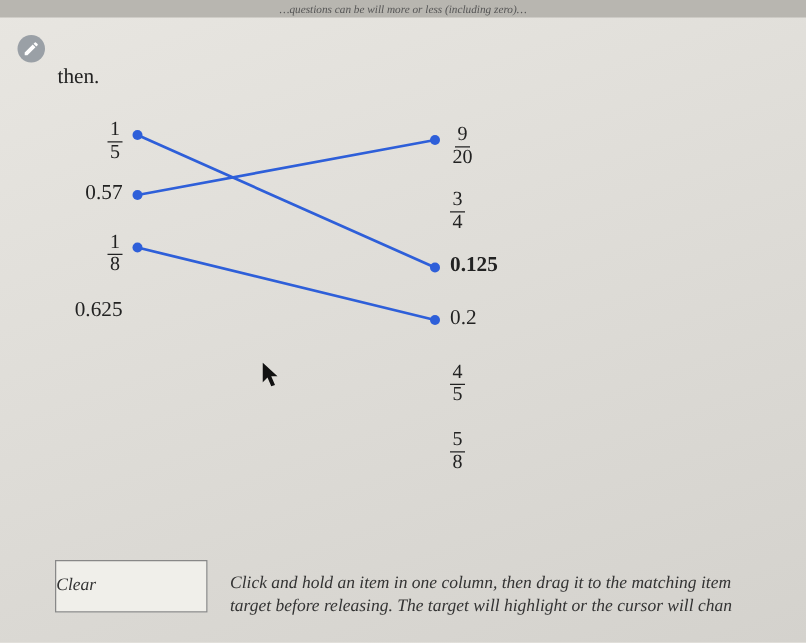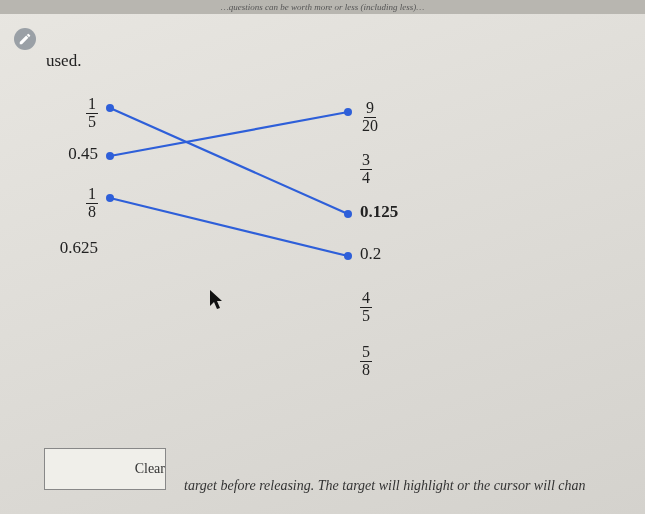--- a/index.html
+++ b/index.html
@@ -112,70 +112,71 @@
   .clearbtn {
     position: absolute;
     left: 44px;
     bottom: 24px;
     width: 120px;
     height: 40px;
     border: 1.5px solid #888;
     background: #f0efea;
     display: flex;
     align-items: center;
-    justify-content: flex-end;
+    justify-content: flex-start;
     font-size: 14px;
     color: #333;
     cursor: pointer;
+    font-style: italic;
   }
   .hint {
     position: absolute;
     left: 184px;
     bottom: 18px;
     right: 0;
     font-size: 14px;
     font-style: italic;
     color: #333;
     line-height: 1.35;
   }
 </style>
 </head>
 <body>
 
 <div class="page">
 
-  <div class="topstrip">…questions can be worth more or less (including less)…</div>
+  <div class="topstrip">…questions can be will more or less (including zero)…</div>
 
   <div class="pencil">
     <svg viewBox="0 0 24 24">
         <path fill="#fff" d="M3 17.25V21h3.75L17.81 9.94l-3.75-3.75L3 17.25zM20.71 7.04a1 1 0 0 0 0-1.41l-2.34-2.34a1 1 0 0 0-1.41 0l-1.83 1.83 3.75 3.75 1.83-1.83z"></path>
       </svg>
   </div>
 
   <div class="instructions">
     <br>
-    <span>used.</span>
+    <span>then.</span>
   </div>
 
   <div class="workarea">
     <svg class="lines">
         <line x1="70" y1="22" x2="308" y2="128"></line>
         <line x1="70" y1="70" x2="308" y2="26"></line>
         <line x1="70" y1="112" x2="308" y2="170"></line>
       </svg>
     <div class="leftcol">
         <div class="item left" style="top: 10px;">
           <span class="frac">
             <span class="num">1</span>
             <span class="den">5</span>
           </span>
         </div>
         <div class="dot" style="top: 18px;"></div>
         <div class="item left" style="top: 58px;">
-          <span>0.45</span>
+          <span>0.57</span>
         </div>
         <div class="dot" style="top: 66px;"></div>
         <div class="item left" style="top: 100px;">
           <span class="frac">
             <span class="num">1</span>
             <span class="den">8</span>
           </span>
         </div>
         <div class="dot" style="top: 108px;"></div>
         <div class="item left" style="top: 152px; text-align: right;">
@@ -223,17 +224,17 @@
     <svg viewBox="0 0 14 20">
         <path fill="#111" d="M0 0 L0 16 L4 12 L7 19 L10 18 L7 11 L12 11 Z"></path>
       </svg>
   </div>
 
   <div class="clearbtn">
     <span>Clear</span>
   </div>
 
   <div class="hint">
-    <br>
+    <span>Click and hold an item in one column, then drag it to the matching item</span><br>
     <span>target before releasing. The target will highlight or the cursor will chan</span>
   </div>
 
 </div>
 
 </body></html>

